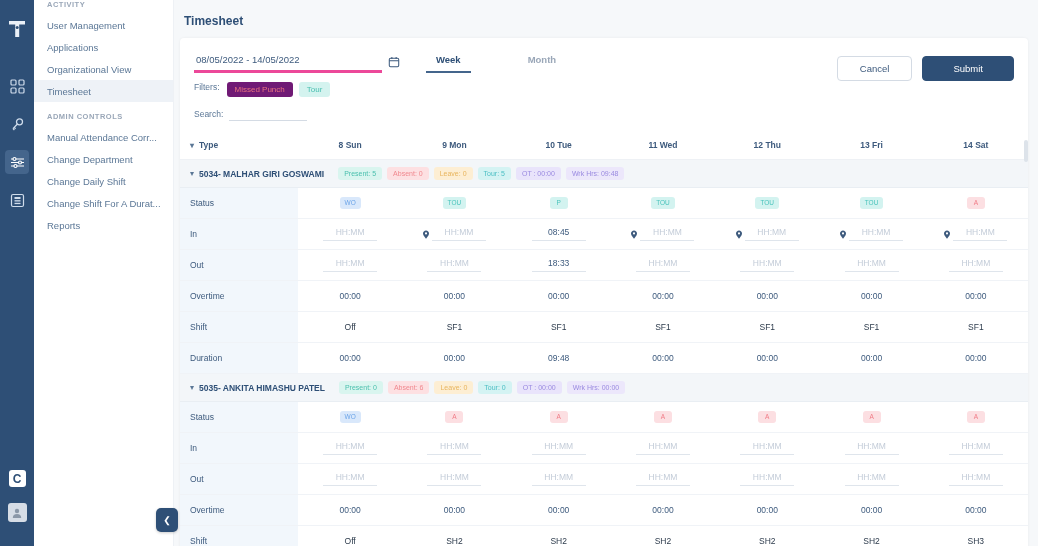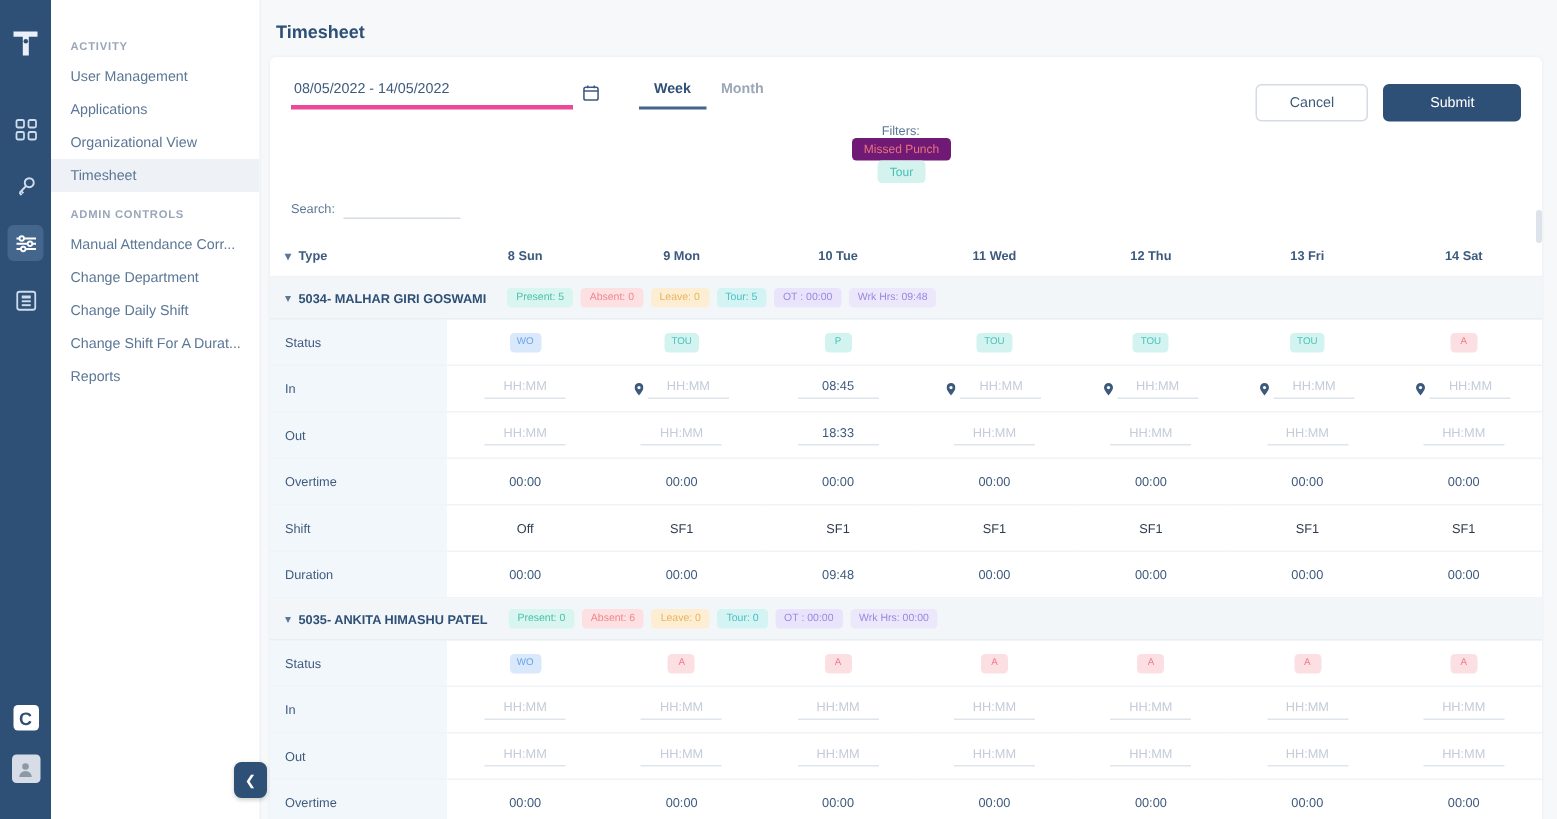--- a/index.html
+++ b/index.html
@@ -31,21 +31,21 @@
     margin-bottom: 16px; line-height: 1;
   }
   .rail-avatar {
     width: 19px; height: 19px; background: #d6dde6; border-radius: 3px;
     display:flex; align-items:center; justify-content:center; margin-bottom: 14px;
   }
 
   
   .sidebar {
     width: 140px; flex: 0 0 140px; height: 546px; background: #ffffff;
-    padding-top: 26px; position: relative; border-right: 1px solid #eef1f5;
+    position: relative; border-right: 1px solid #eef1f5;
   }
   .nav-group-title {
     font-size: 7.5px; letter-spacing: .5px; color: #9aa7b8; font-weight: 600;
     padding: 0 0 5px 13px; text-transform: uppercase;
   }
   .nav-item {
     font-size: 9.5px; color: #5b7796; padding: 5.5px 6px 5.5px 13px;
     white-space: nowrap; overflow: hidden; text-overflow: ellipsis; cursor: pointer;
   }
   .nav-item.active { background: #eef2f7; }
@@ -66,28 +66,28 @@
   .card { background: #fff; border-radius: 4px; box-shadow: 0 0 3px rgba(0,0,0,.06); min-height: 520px; }
 
   .toolbar { padding: 12px 14px 6px 14px; position: relative; }
   .tb-row1 { display: flex; align-items: center; }
   .date-input {
     width: 188px; border: none; border-bottom: 3px solid #ec4899; outline: none;
     font-family: "Liberation Sans", sans-serif; font-size: 9.5px; color: #3d5a7d;
     padding: 3px 2px 5px 2px; background: transparent;
   }
   .cal-icon { margin-left: 6px; display: flex; align-items: center; color: #3d5a7d; }
-  .tabs { display: flex; margin-left: 26px; }
+  .tabs { display: flex; margin-left: 26px; gap: 47px; }
   .tab {
     font-size: 9.5px; color: #9aa7b8; padding: 4px 10px 6px 10px; cursor: pointer;
     border-bottom: 2px solid transparent; font-weight: 600;
   }
   .tab.active { color: #2e4f76; border-bottom-color: #44658c; }
 
-  .tb-row2 { display: flex; align-items: center; margin-top: 9px; flex-direction: column; }
+  .tb-row2 { display: flex; margin-top: 9px; }
   .filters-label { font-size: 8.5px; color: #5b7796; margin-right: 7px; }
   .chip { font-size: 8px; padding: 3px 8px; border-radius: 3px; margin-right: 6px; }
   .chip-missed { background: #701a75; color: #e8737f; }
   .chip-tour { background: #d4f3ef; color: #48bfb0; }
 
   .tb-row3 { display: flex; align-items: center; margin-top: 9px; }
   .search-label { font-size: 8.5px; color: #5b7796; margin-right: 6px; }
   .search-input {
     width: 78px; border: none; border-bottom: 1px solid #d4dbe4; outline: none;
     background: transparent; font-size: 9px; padding: 1px 2px 3px 2px;

